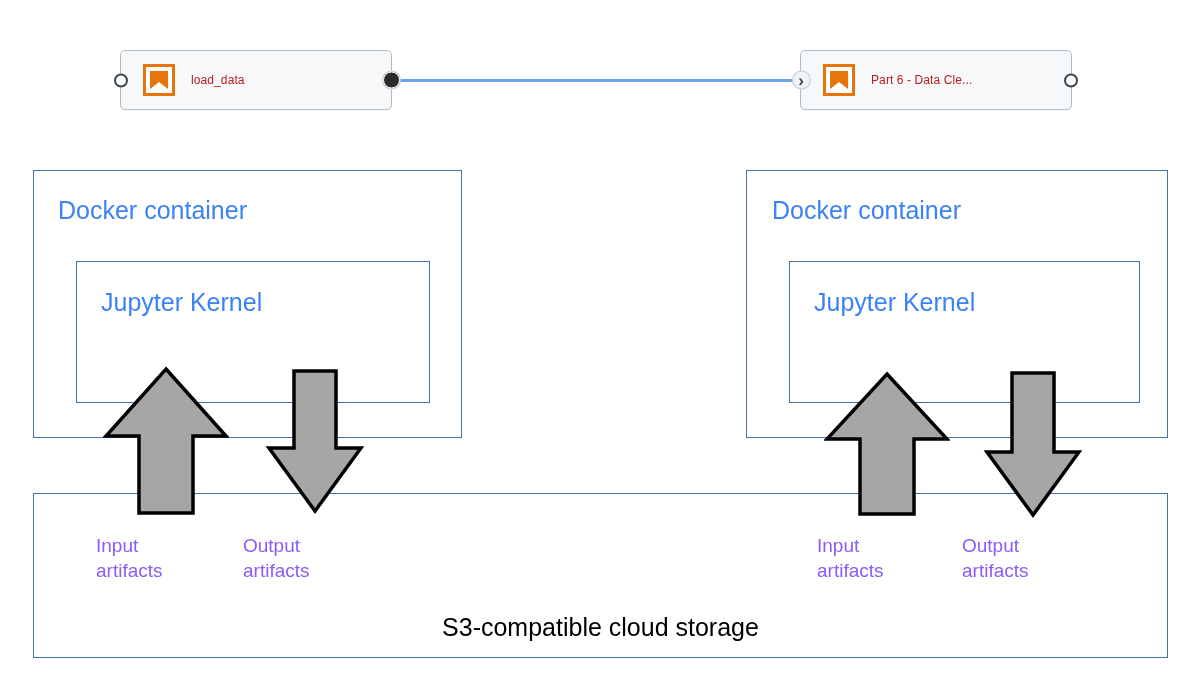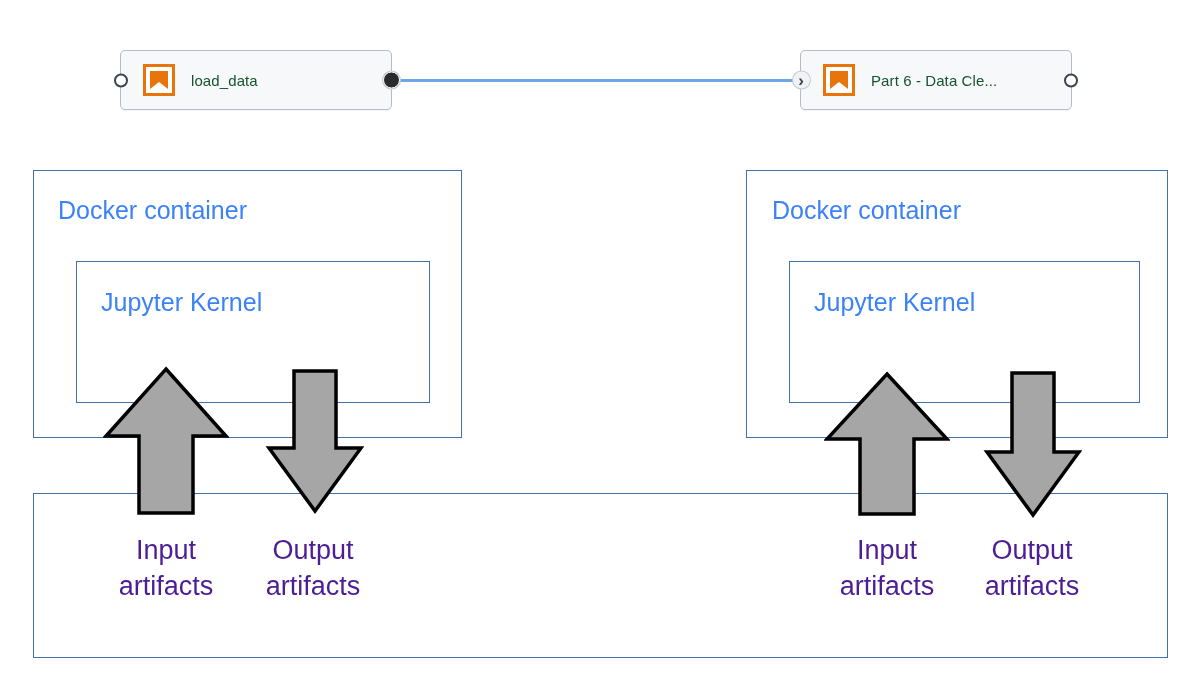--- a/index.html
+++ b/index.html
@@ -37,22 +37,22 @@
     border: 3px solid #e8740c;
     background: #ffffff;
     display: flex;
     align-items: center;
     justify-content: center;
     flex: 0 0 auto;
   }
   .node-icon svg { display: block; }
   .node-label {
     margin-left: 16px;
-    font-size: 15px;
-    color: #14532d;
+    font-size: 12px;
+    color: #b91c1c;
     white-space: nowrap;
     letter-spacing: 0.1px;
   }
 
   
   .port {
     position: absolute;
     width: 17px;
     height: 17px;
     top: 50%;
@@ -109,24 +109,24 @@
 
   
   .arrow {
     position: absolute;
   }
   .arrow svg { display: block; }
 
   
   .caption {
     position: absolute;
-    font-size: 27px;
+    font-size: 19px;
     line-height: 1.33;
-    color: #4c1d95;
-    text-align: center;
+    color: #8b5cf6;
+    text-align: left;
     white-space: pre-line;
   }
   .storage-label {
     position: absolute;
     font-size: 25px;
     color: #000000;
     white-space: nowrap;
     text-align: center;
   }
 </style>
@@ -175,20 +175,21 @@
   <div class="bluebox" style="left:76px; top:261px; width:354px; height:142px;"></div>
   <div class="box-label" style="left:101px; top:288px;">Jupyter Kernel</div>
 
   <div class="bluebox" style="left:746px; top:170px; width:422px; height:268px;"></div>
   <div class="box-label" style="left:772px; top:196px;">Docker container</div>
 
   <div class="bluebox" style="left:789px; top:261px; width:351px; height:142px;"></div>
   <div class="box-label" style="left:814px; top:288px;">Jupyter Kernel</div>
 
   <div class="bluebox" style="left:33px; top:493px; width:1135px; height:165px;"></div>
+  <div class="storage-label" style="left:33px; top:613px; width:1135px;">S3-compatible cloud storage</div>
 
   <div class="arrow" style="left:103px; top:366px;">
     <svg width="126" height="150" viewBox="0 0 126 150">
       <path d="M63 3 L123 70 L90 70 L90 147 L36 147 L36 70 L3 70 Z" fill="#a6a6a6" stroke="#000000" stroke-width="3.5" stroke-linejoin="miter"></path>
     </svg>
   </div>
 
   <div class="arrow" style="left:264px; top:368px;">
     <svg width="100" height="146" viewBox="0 0 100 146">
       <path d="M30 3 L72 3 L72 80 L97 80 L51 143 L5 80 L30 80 Z" fill="#a6a6a6" stroke="#000000" stroke-width="3.5" stroke-linejoin="miter"></path>

